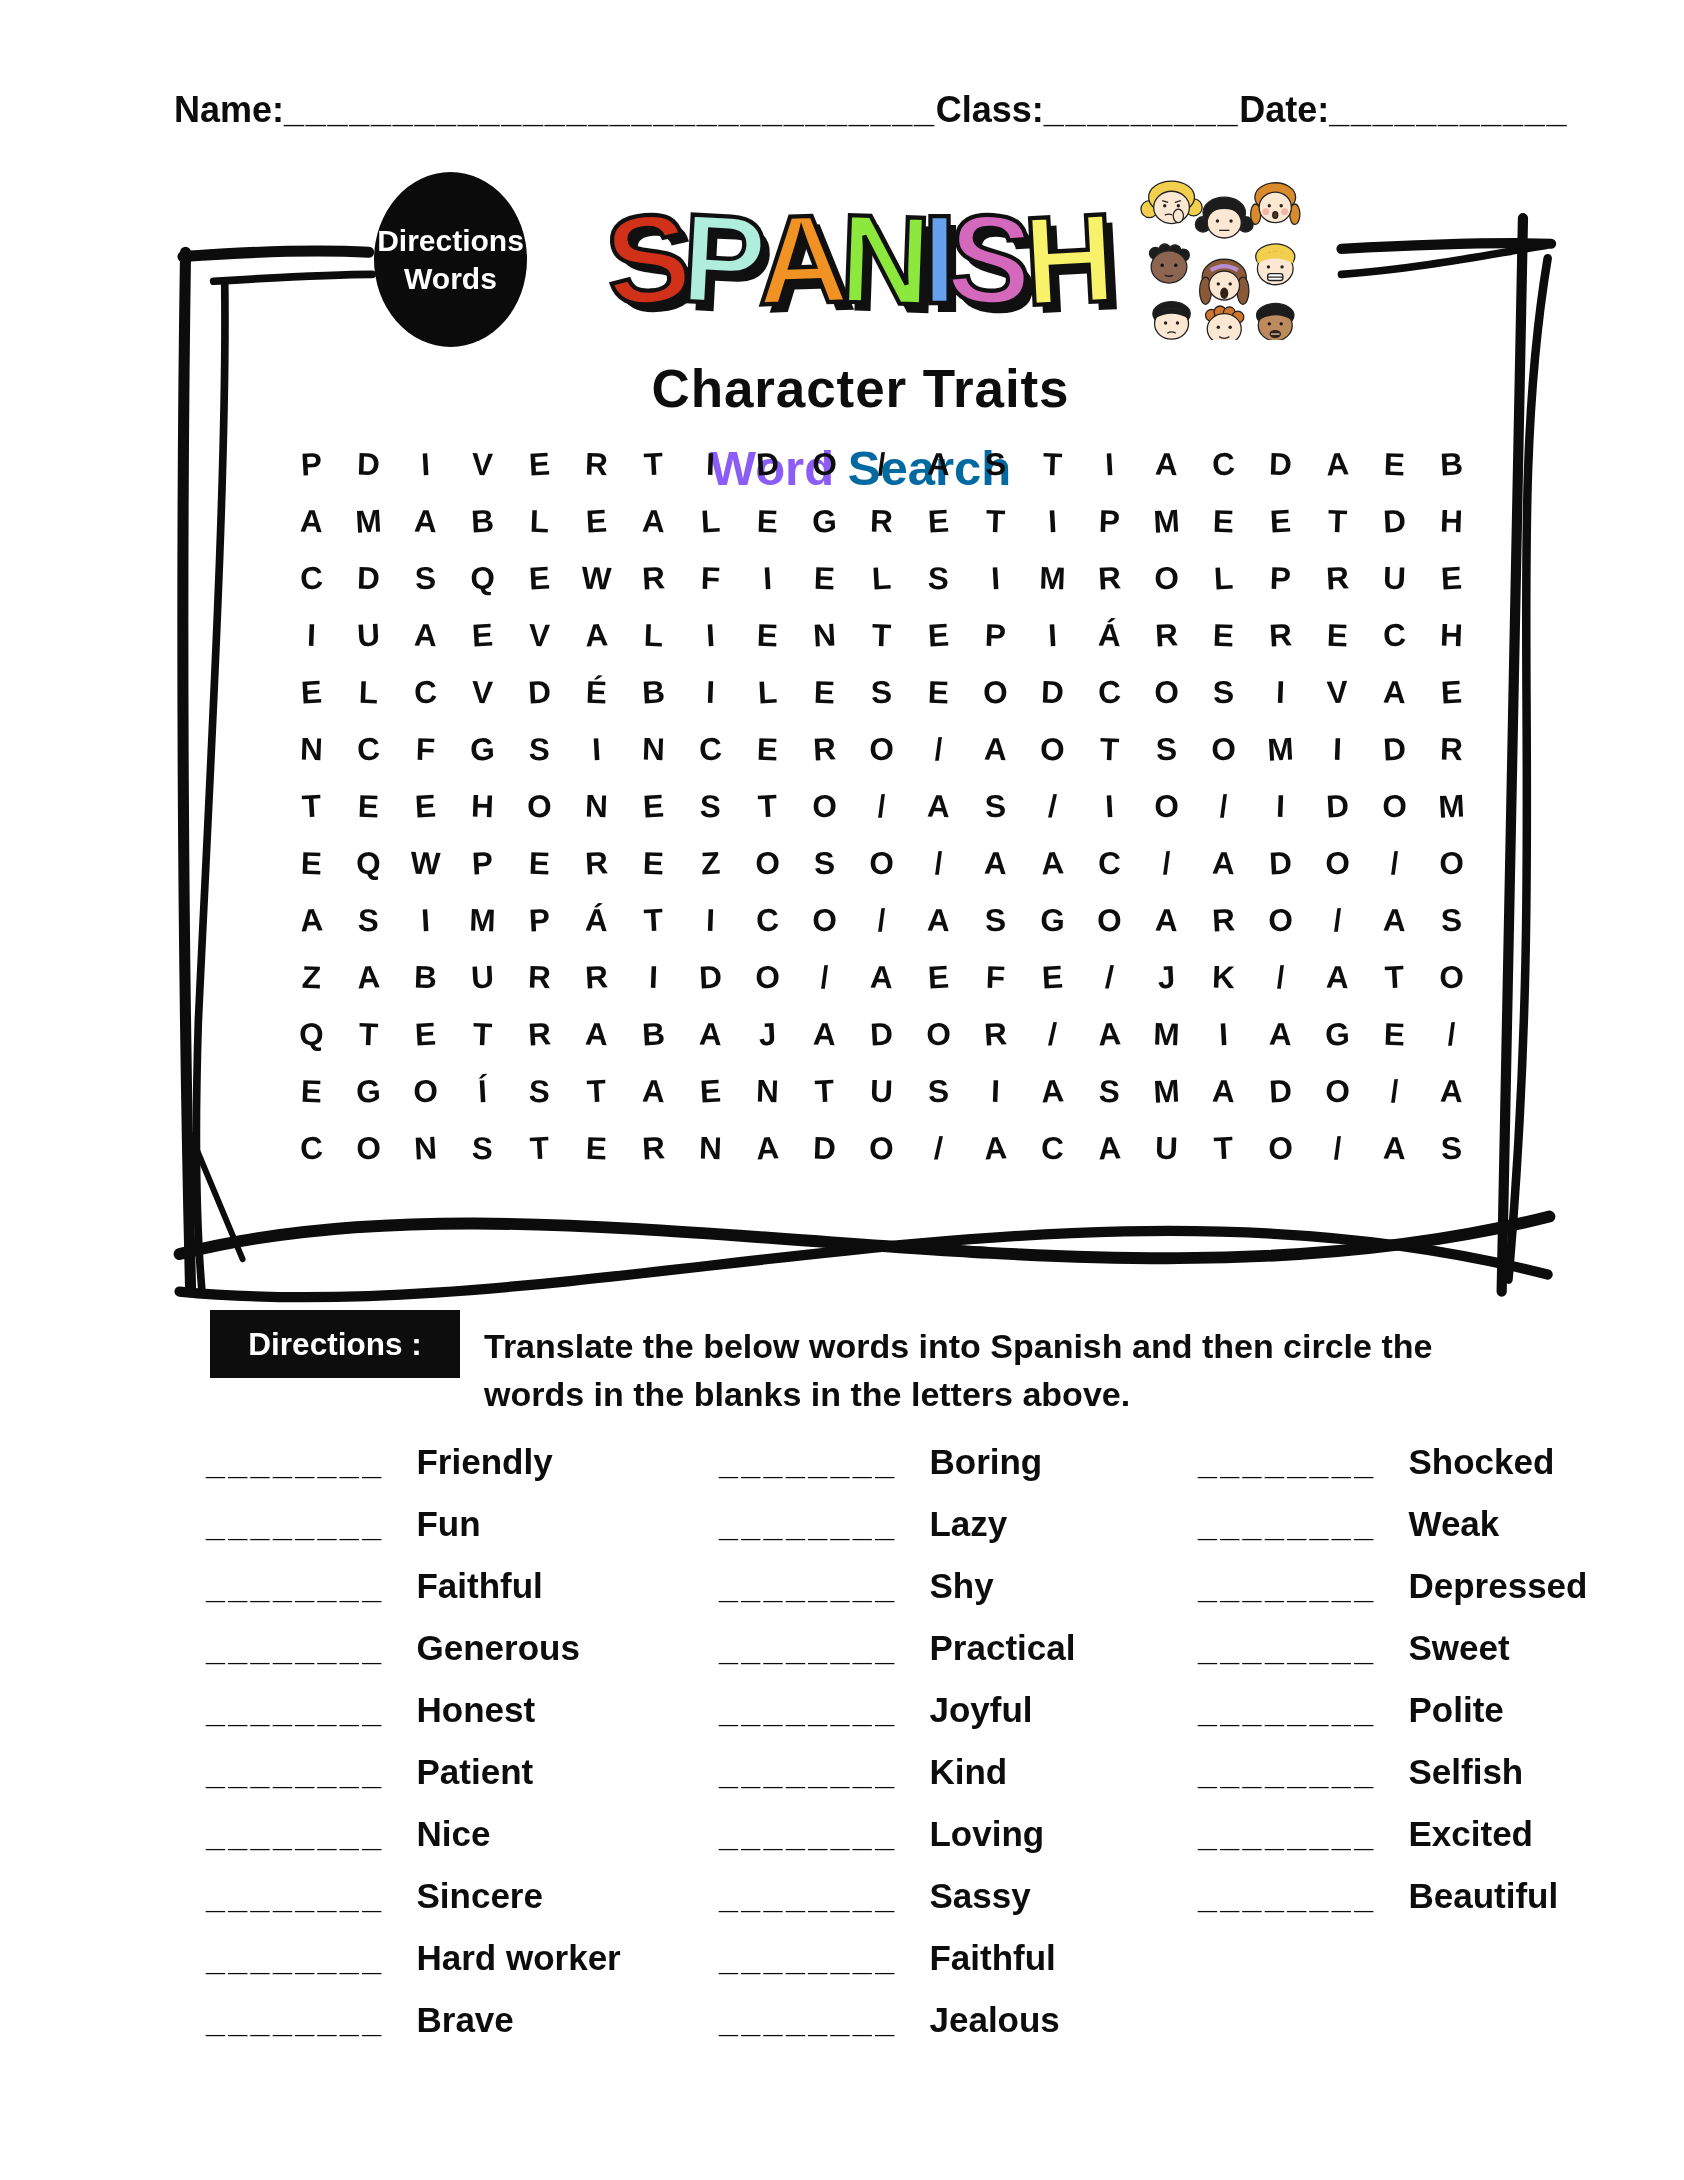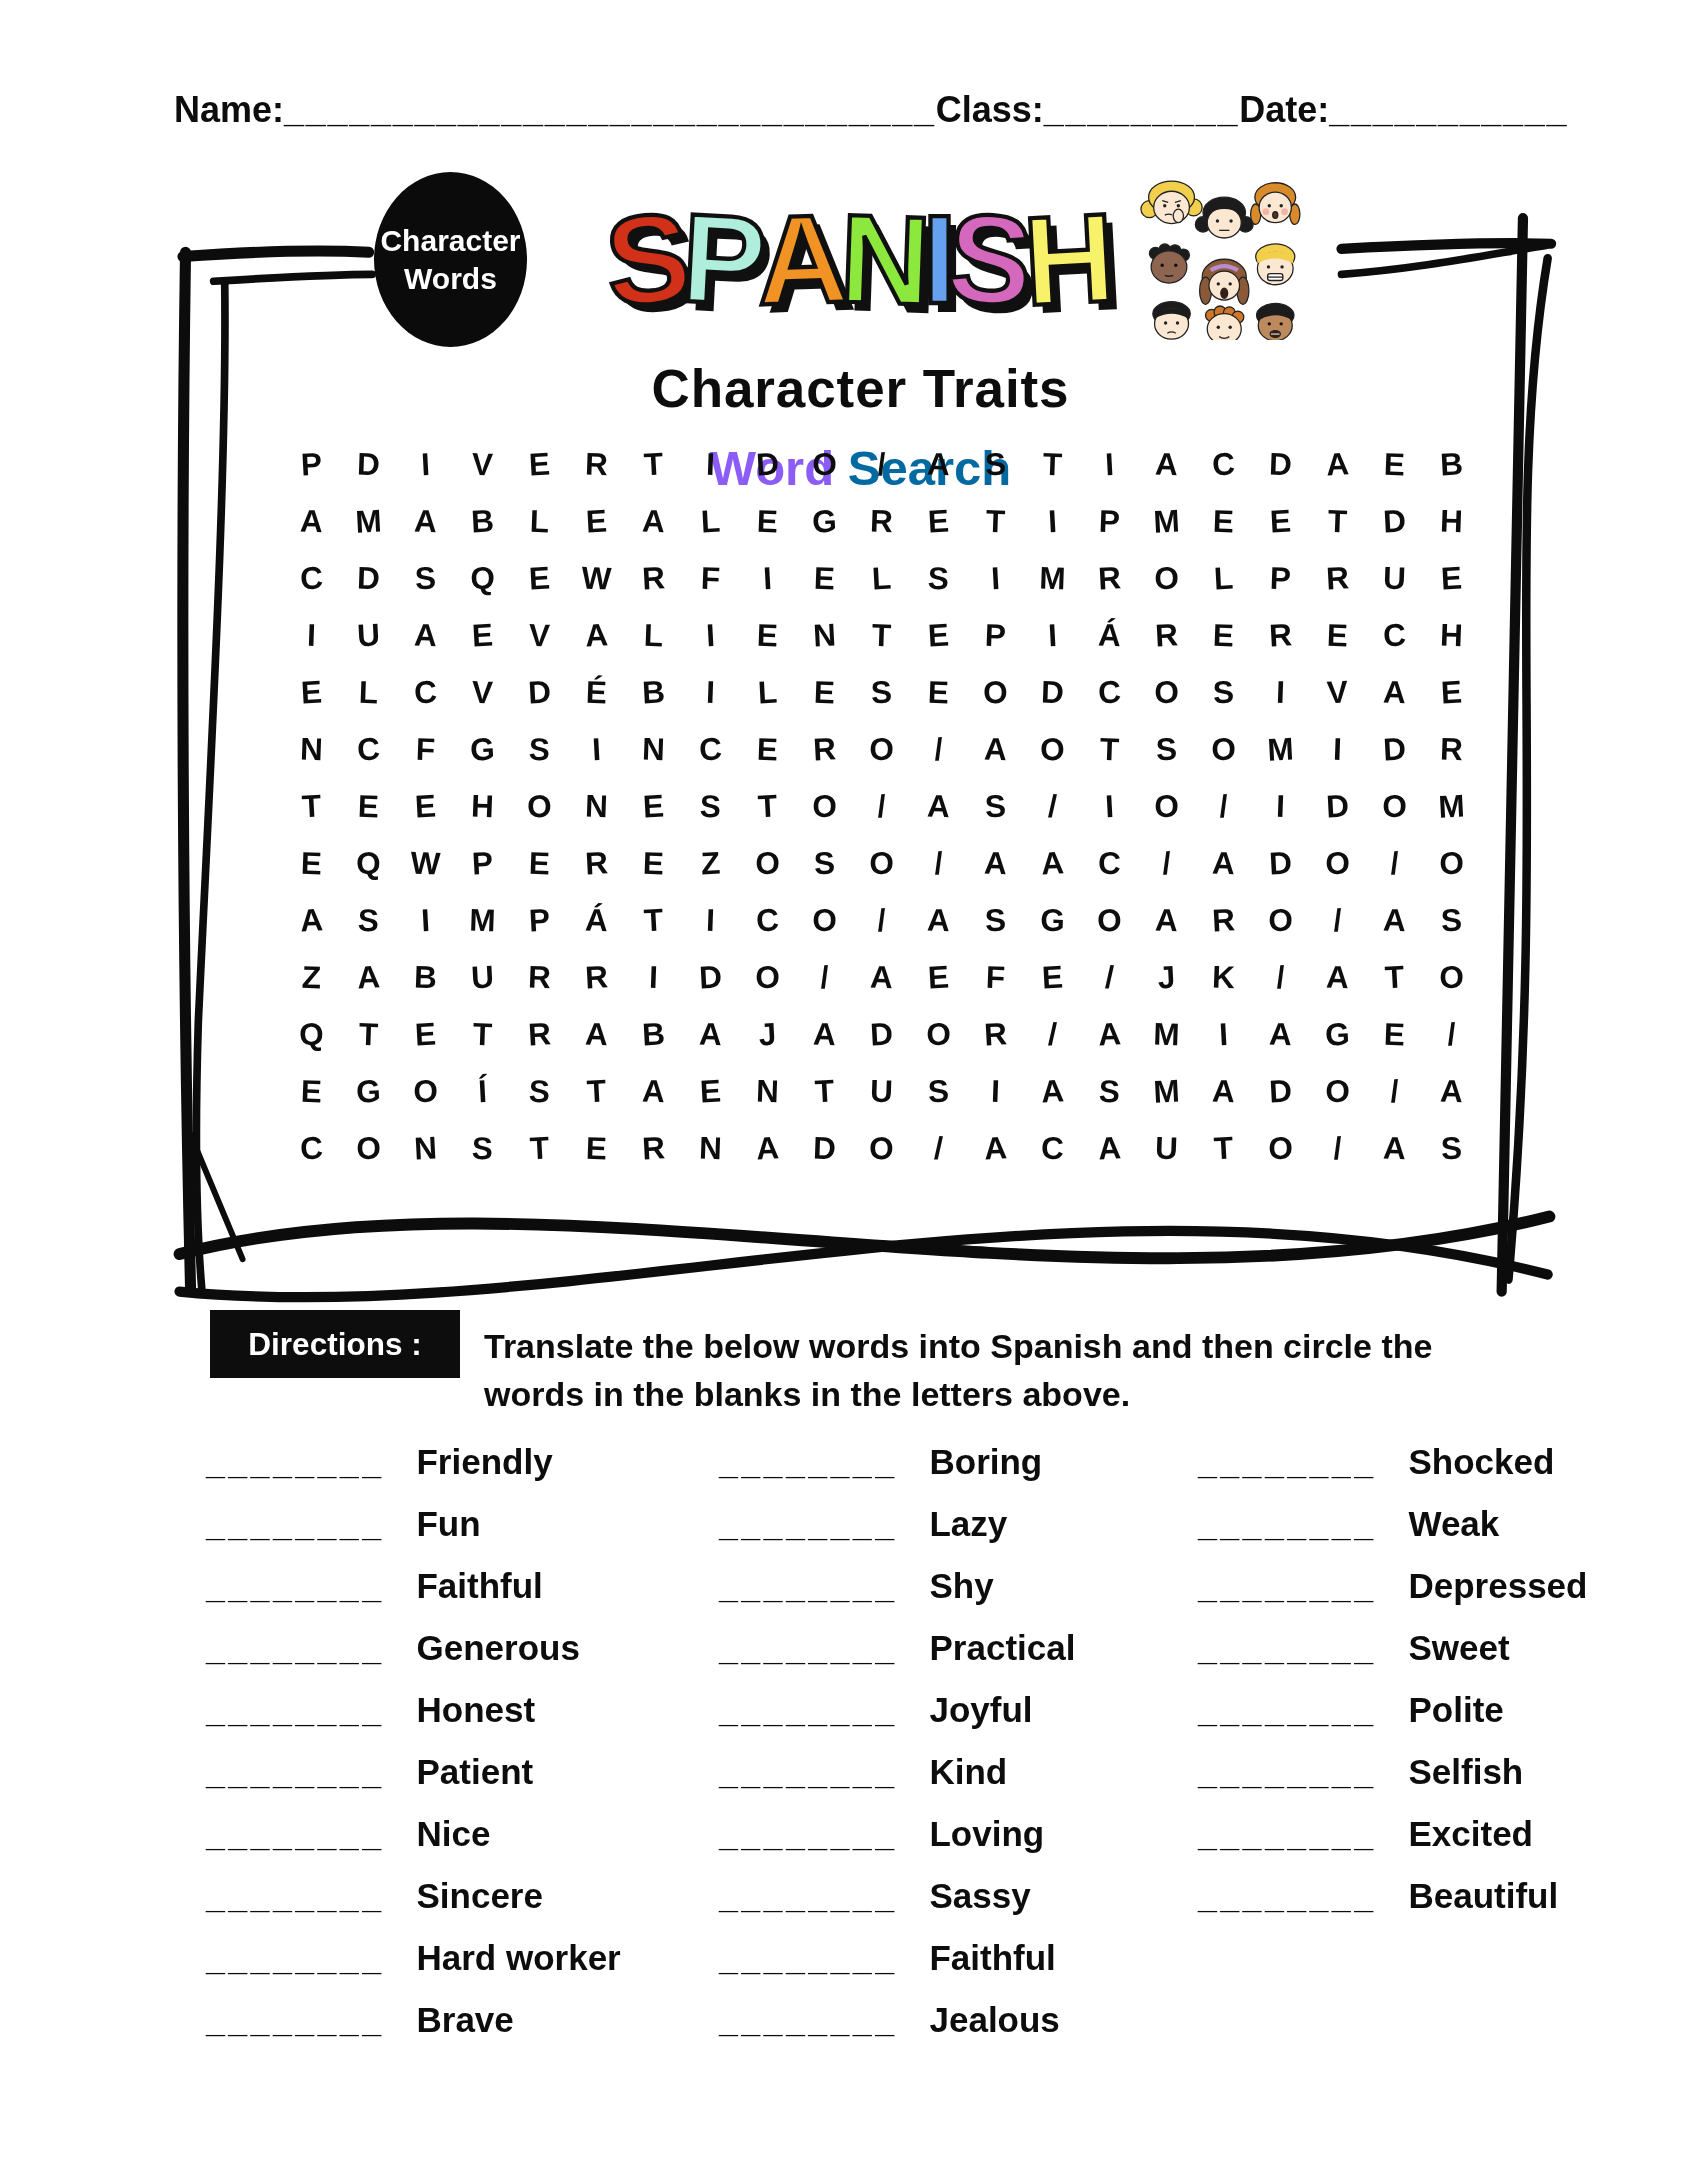--- a/index.html
+++ b/index.html
@@ -69,21 +69,21 @@
   <div class="abs name-line">
     <span>Name:</span>
       <span class="blankrun">______________________________</span>
       <span>Class:</span>
       <span class="blankrun">_________</span>
       <span>Date:</span>
       <span class="blankrun">___________</span>
   </div>
 
   <div class="abs badge">
-    <div>Character</div>
+    <div>Directions</div>
     <div>Words</div>
   </div>
 
   <div class="abs sp-wrap" id="spanish-title">
       <span class="sp-letter" style="color: rgb(209, 48, 25); transform: rotate(-5deg);">S</span>
       <span class="sp-letter" style="color: rgb(174, 238, 218); transform: rotate(3deg);">P</span>
       <span class="sp-letter" style="color: rgb(240, 147, 36); transform: rotate(-2deg);">A</span>
       <span class="sp-letter" style="color: rgb(141, 232, 62); transform: rotate(2deg);">N</span>
       <span class="sp-letter" style="color: rgb(102, 161, 240); transform: rotate(0deg);">I</span>
       <span class="sp-letter" style="color: rgb(211, 104, 188); transform: rotate(4deg);">S</span>

